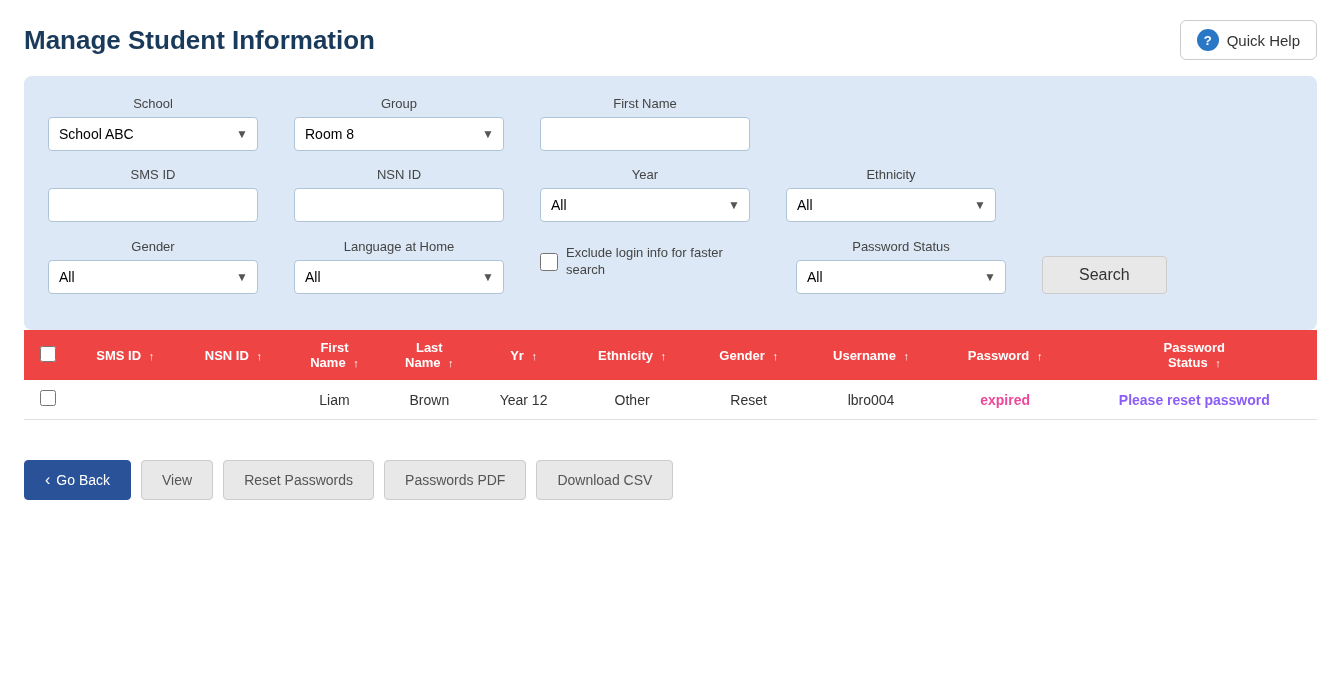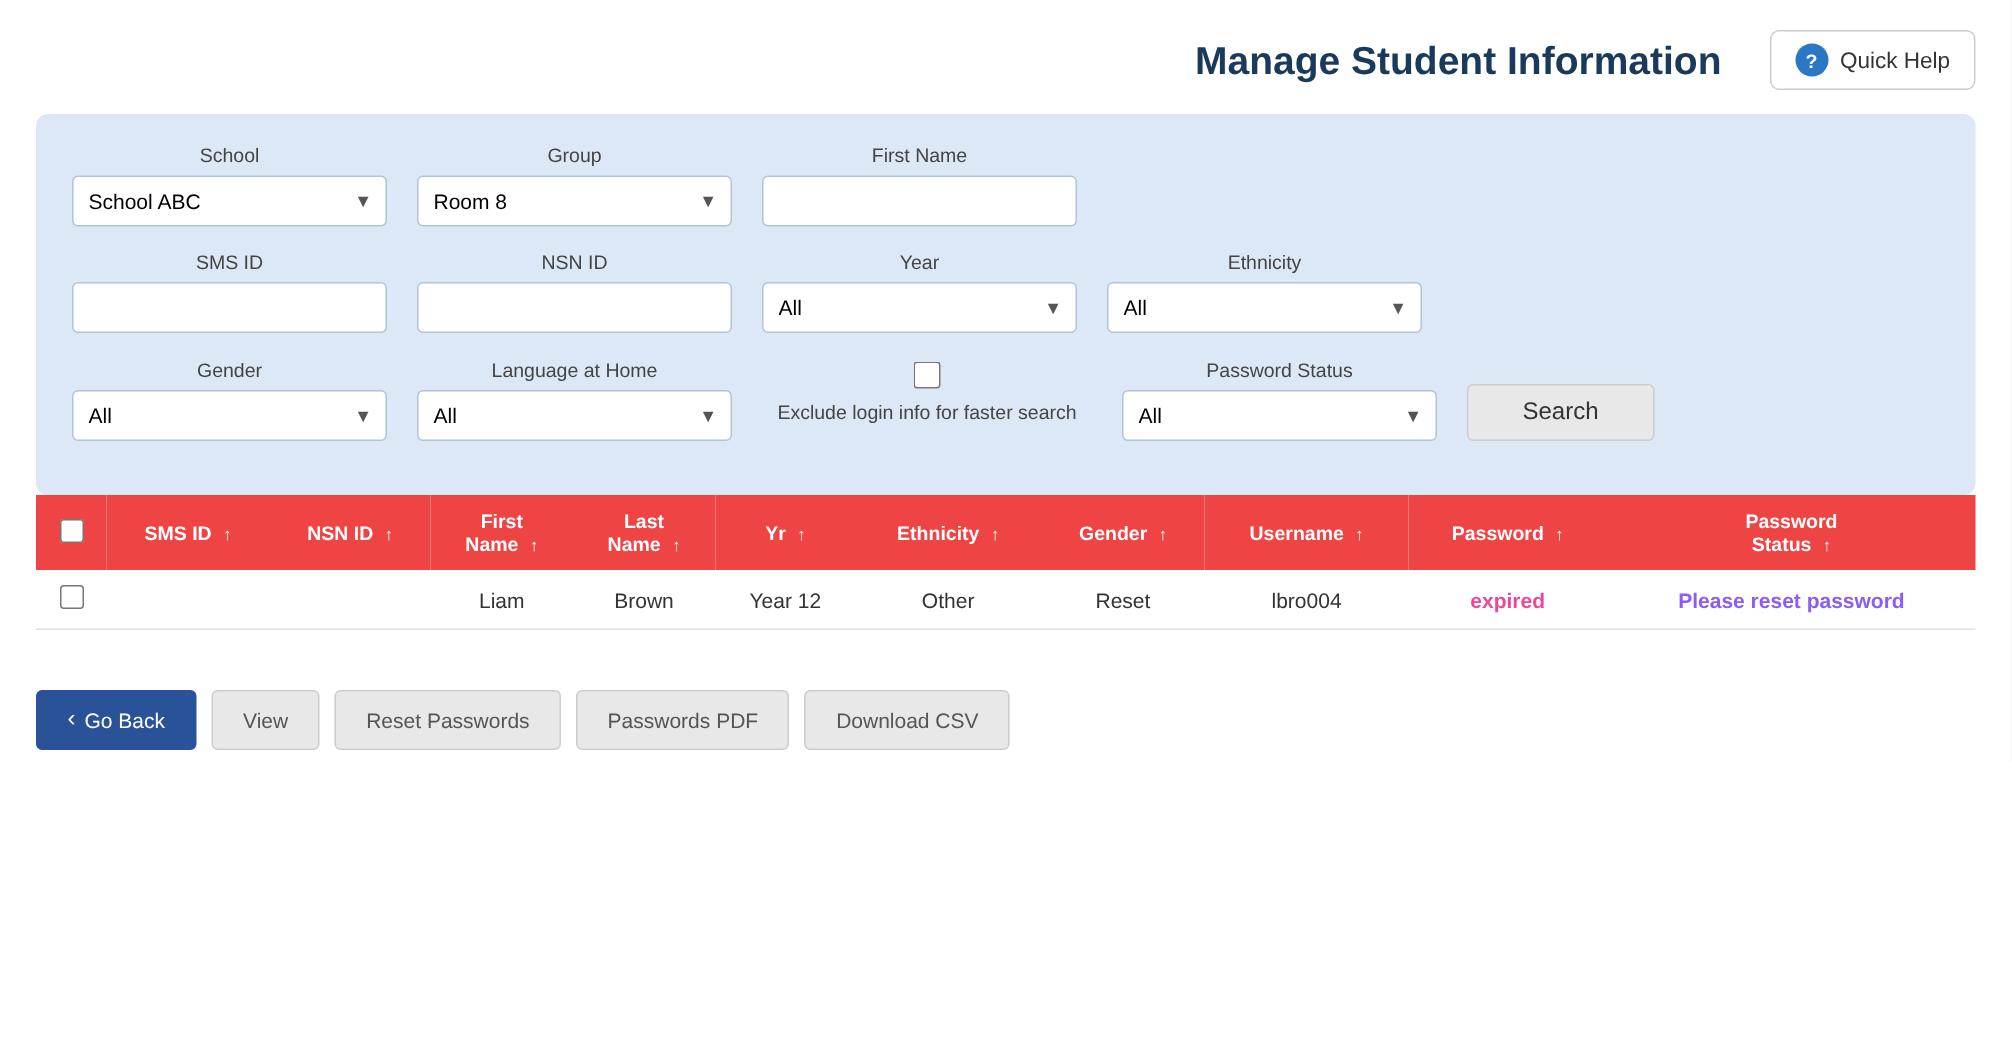--- a/index.html
+++ b/index.html
@@ -1,42 +1,42 @@
 <!DOCTYPE html>
 <html><head>
   <meta charset="utf-8">
   <style>
     * { box-sizing: border-box; margin: 0; padding: 0; font-family: Arial, sans-serif; }
     body { background: #f0f0f0; color: #333; font-size: 14px; }
 
     .page-container { background: #fff; min-height: 692px; padding: 20px 24px; }
 
     
-    .page-header { display: flex; justify-content: flex-end; align-items: center; margin-bottom: 16px; gap: 32px; }
+    .page-header { display: flex; justify-content: space-between; align-items: center; margin-bottom: 16px; gap: 32px; }
     .page-title { font-size: 26px; font-weight: 600; color: #1a3a5c; }
     .quick-help-btn {
       display: flex; align-items: center; gap: 8px;
       border: 1px solid #ccc; border-radius: 6px;
       padding: 8px 16px; background: #fff; cursor: pointer;
       font-size: 15px; color: #333;
     }
     .quick-help-icon {
       width: 22px; height: 22px; border-radius: 50%;
       background: #2a78c5; color: #fff;
       display: flex; align-items: center; justify-content: center;
       font-size: 13px; font-weight: bold;
     }
 
     
     .filter-panel {
       background: #dce8f5; border-radius: 8px;
       padding: 20px 24px; margin-bottom: 0;
     }
 
-    .filter-row { display: flex; gap: 20px; margin-bottom: 16px; align-items: flex-end; }
+    .filter-row { display: flex; gap: 36px; margin-bottom: 16px; align-items: flex-end; }
 
     .filter-group { display: flex; flex-direction: column; gap: 6px; }
     .filter-label { font-size: 13px; color: #444; text-align: center; }
 
     .filter-select, .filter-input {
       border: 1px solid #b0c4d8; border-radius: 4px;
       padding: 8px 10px; background: #fff; font-size: 14px;
       appearance: none; -webkit-appearance: none;
     }
     .select-wrapper { position: relative; }
@@ -213,21 +213,21 @@
         <div class="select-wrapper">
           <select class="filter-select" style="width:210px;">
             <option>All</option>
             <option>English</option>
             <option>Māori</option>
           </select>
           <span class="select-arrow">▼</span>
         </div>
       </div>
 
-      <div class="exclude-group" style="flex-direction:column;">
+      <div class="exclude-group" style="">
         <input type="checkbox" class="exclude-checkbox" style="">
         <label class="exclude-label">Exclude login info for faster search</label>
       </div>
 
       <div class="filter-group password-status-group">
         <label class="filter-label">Password Status</label>
         <div class="select-wrapper">
           <select class="filter-select" style="width:210px;">
             <option>All</option>
             <option>Active</option>

